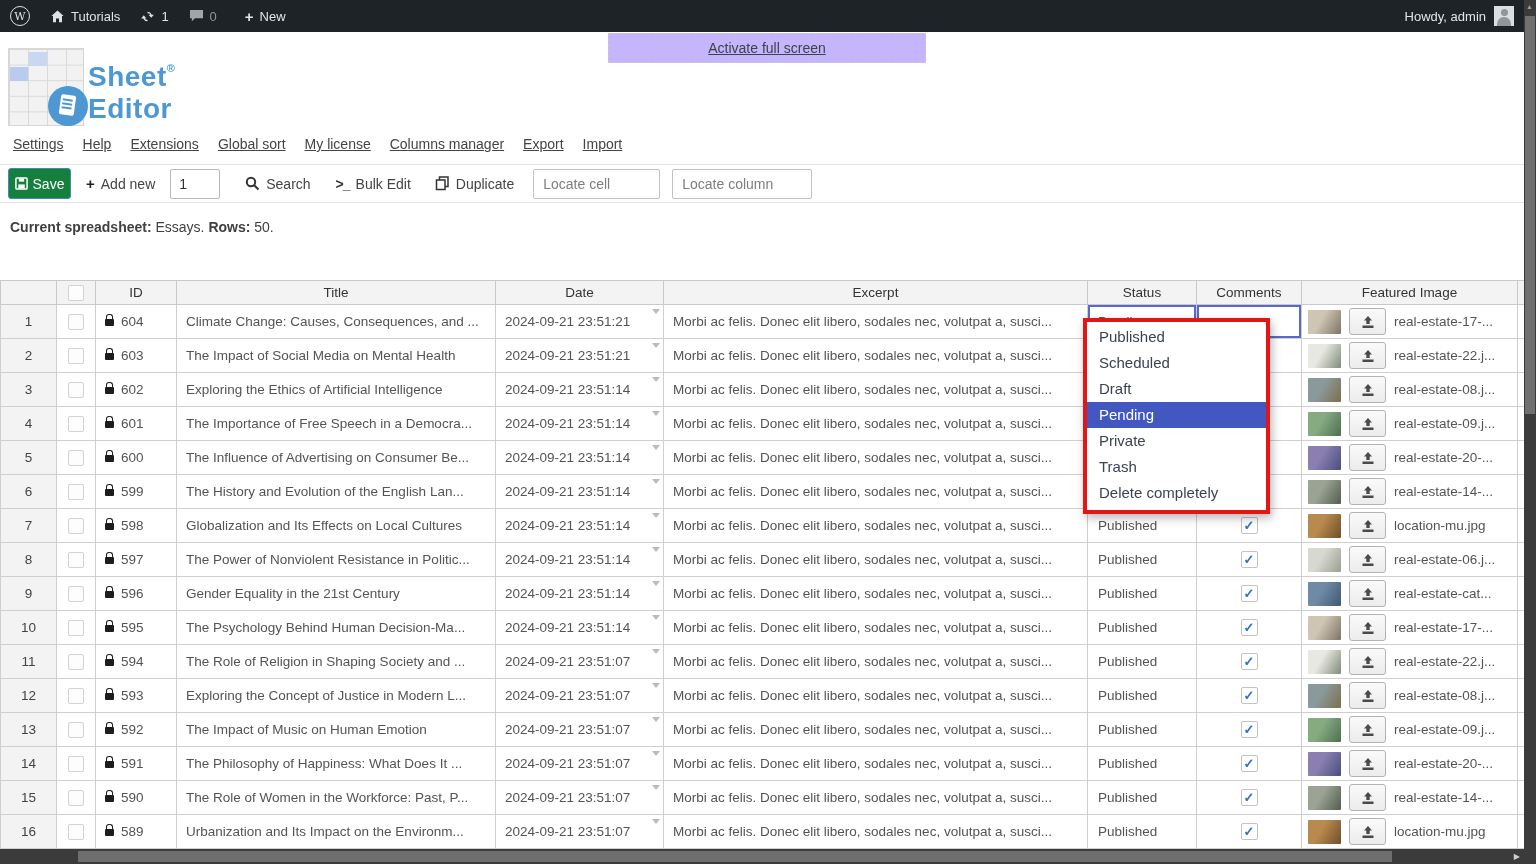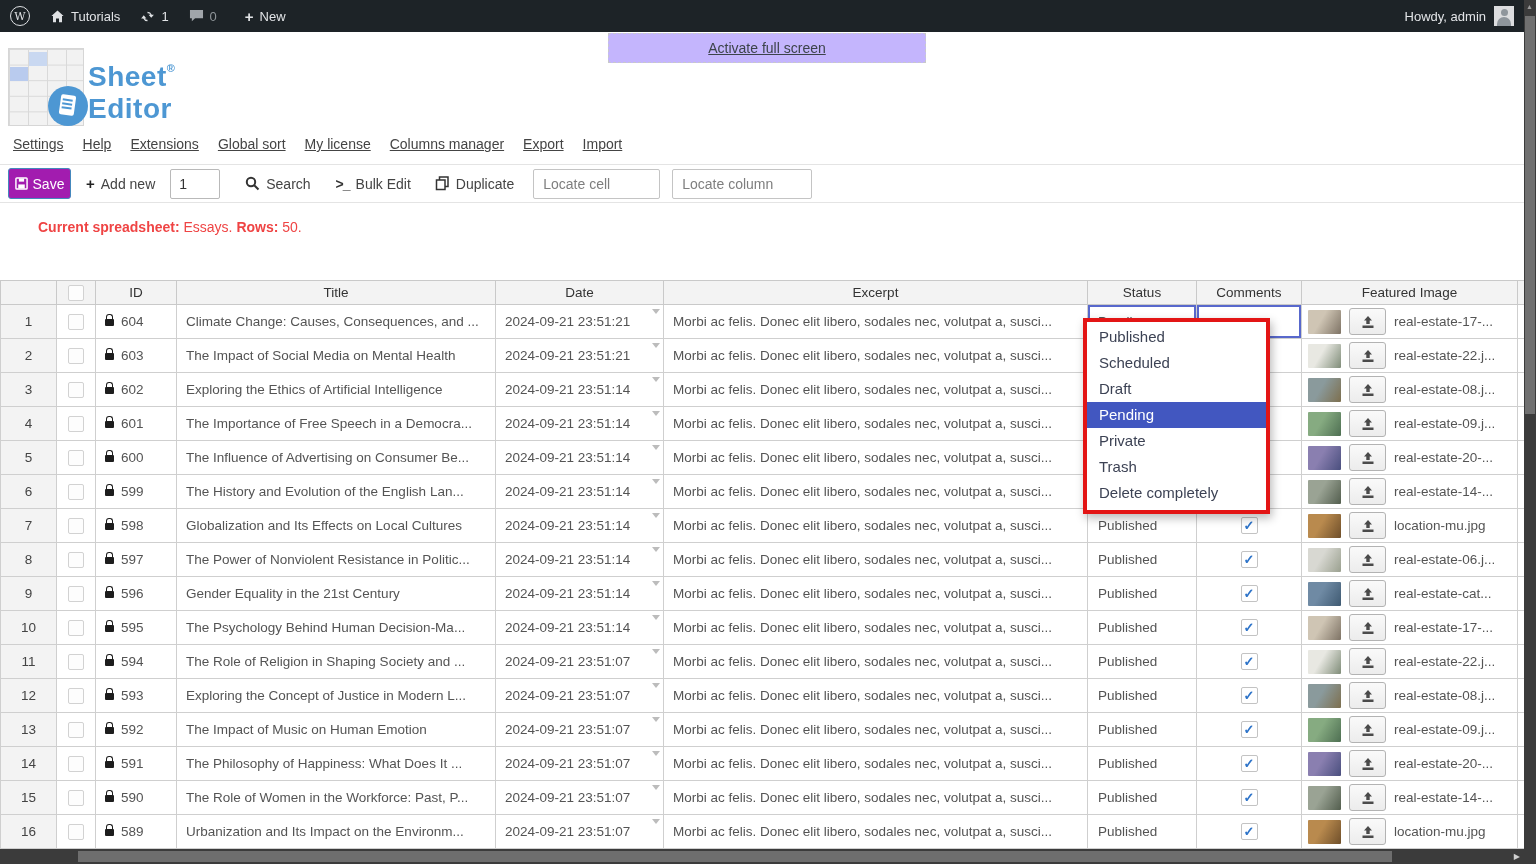--- a/index.html
+++ b/index.html
@@ -44,38 +44,38 @@
   .logo-text { position:absolute; left:80px; top:6px; color:#4d97d3; font-weight:bold; line-height:32px; font-size:28px; letter-spacing:0.5px; }
   .logo-reg { font-size:11px; vertical-align:14px; }
 
   
   .menu { position:absolute; left:13px; top:136px; display:flex; gap:19px; font-size:14px; color:#444; }
   .menu-item { cursor:pointer;text-decoration:underline; }
 
   
   .toolbar { position:absolute; left:0; top:164px; width:1524px; height:39px; border-top:1px solid #e4e4e4;
     border-bottom:1px solid #e4e4e4; display:flex; align-items:center; font-size:14px; color:#444; background:#fff; }
-  .btn-save { margin-left:8px; width:63px; height:31px; background:#a21caf; border:1px solid #4488bd; border-radius:3px;
+  .btn-save { margin-left:8px; width:63px; height:31px; background:#15803d; border:1px solid #4488bd; border-radius:3px;
     color:#fff; font-size:14px; display:flex; align-items:center; justify-content:center; gap:5px; cursor:pointer; }
   .tb-item { display:flex; align-items:center; gap:6px; cursor:pointer; }
   .add-new { margin-left:15px; }
   .num-input { margin-left:15px; width:50px; height:30px; border:1px solid #b9b9b9; border-radius:2px; padding-left:8px;
     font-size:14px; color:#333; font-family:"Liberation Sans",sans-serif; }
   .tb-search { margin-left:25px; }
   .tb-bulk { margin-left:25px; }
   .bulk-glyph { font-weight:bold; color:#333; letter-spacing:-1px; }
   .tb-dup { margin-left:24px; }
   .loc-input { height:30px; border:1px solid #c4c4c4; border-radius:2px; padding-left:9px; font-size:14px;
     color:#333; font-family:"Liberation Sans",sans-serif; }
   .loc-cell { margin-left:19px; width:127px; }
   .loc-col { margin-left:12px; width:140px; }
   .loc-input::placeholder { color:#7e7e7e; }
 
   
-  .statusline { position:absolute; left:10px; top:219px; font-size:14px; color:#ef4444;margin-left:28px; }
+  .statusline { position:absolute; left:10px; top:219px; font-size:14px; color:#404040; }
   .statusline b { font-weight:bold; }
 
   
   .sheet { position:absolute; left:0; top:280px; width:1524px; height:586px; overflow:hidden; }
   table { border-collapse:collapse; table-layout:fixed; width:1524px; font-size:13.5px; }
   th { height:24px; background:#f3f3f3; border:1px solid #c9c9c9; font-weight:400; color:#333; text-align:center; }
   td { height:34px; border:1px solid #cfcfcf; color:#545454; background:#fff; white-space:nowrap; overflow:hidden; }
   td.rn { background:#f3f3f3; text-align:center; color:#444; }
   td.cb, th.cb { text-align:center; }
   .checkbox { display:inline-block; width:16px; height:16px; border:1px solid #d2d2d2; border-radius:2px;

